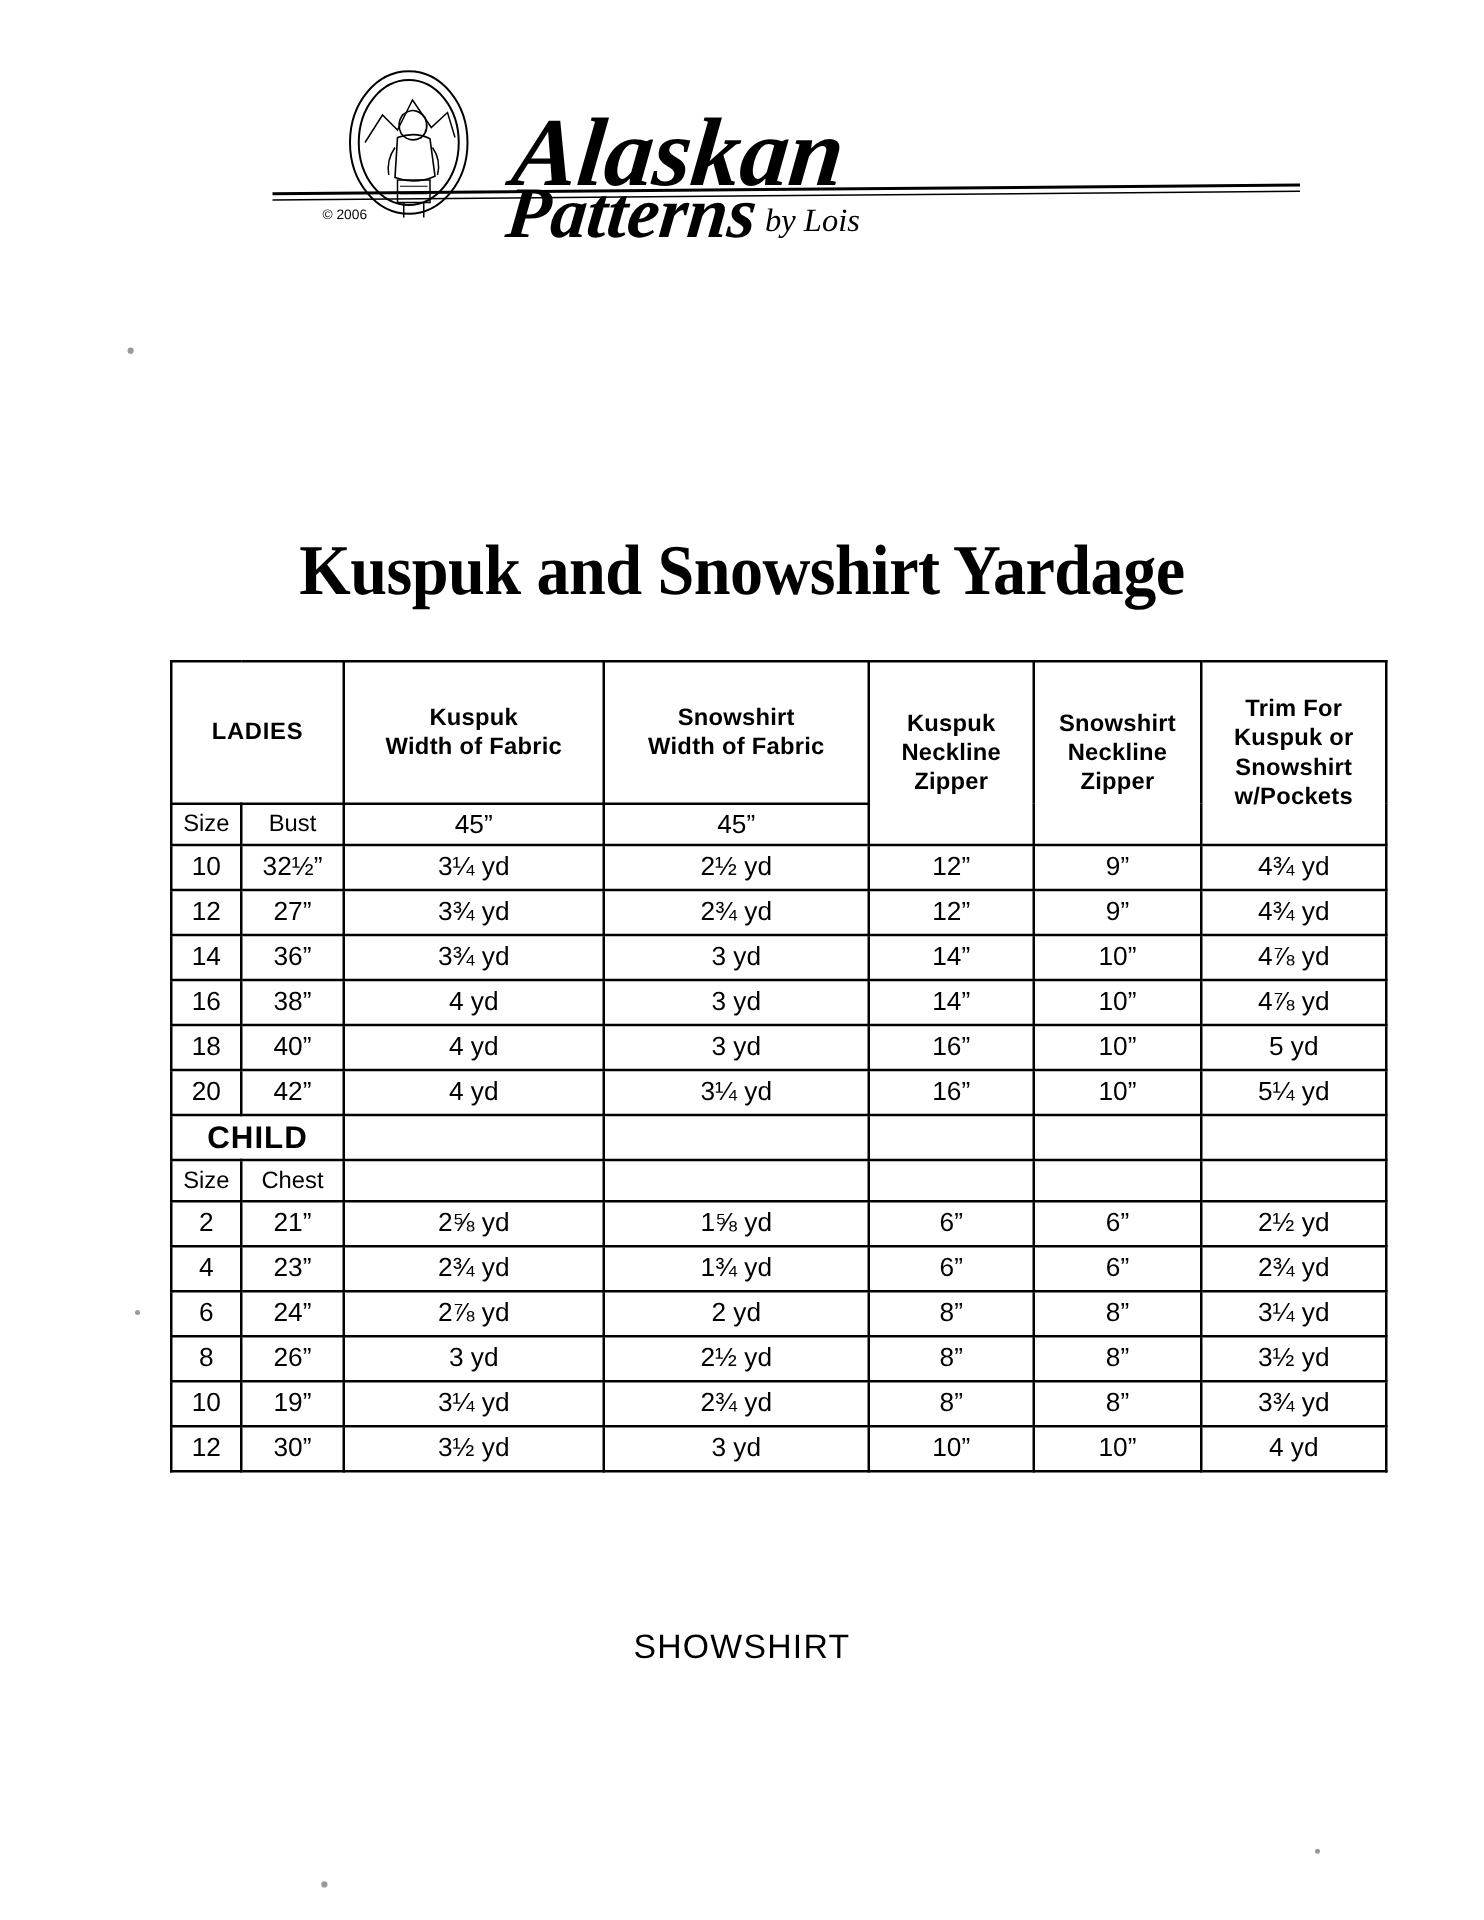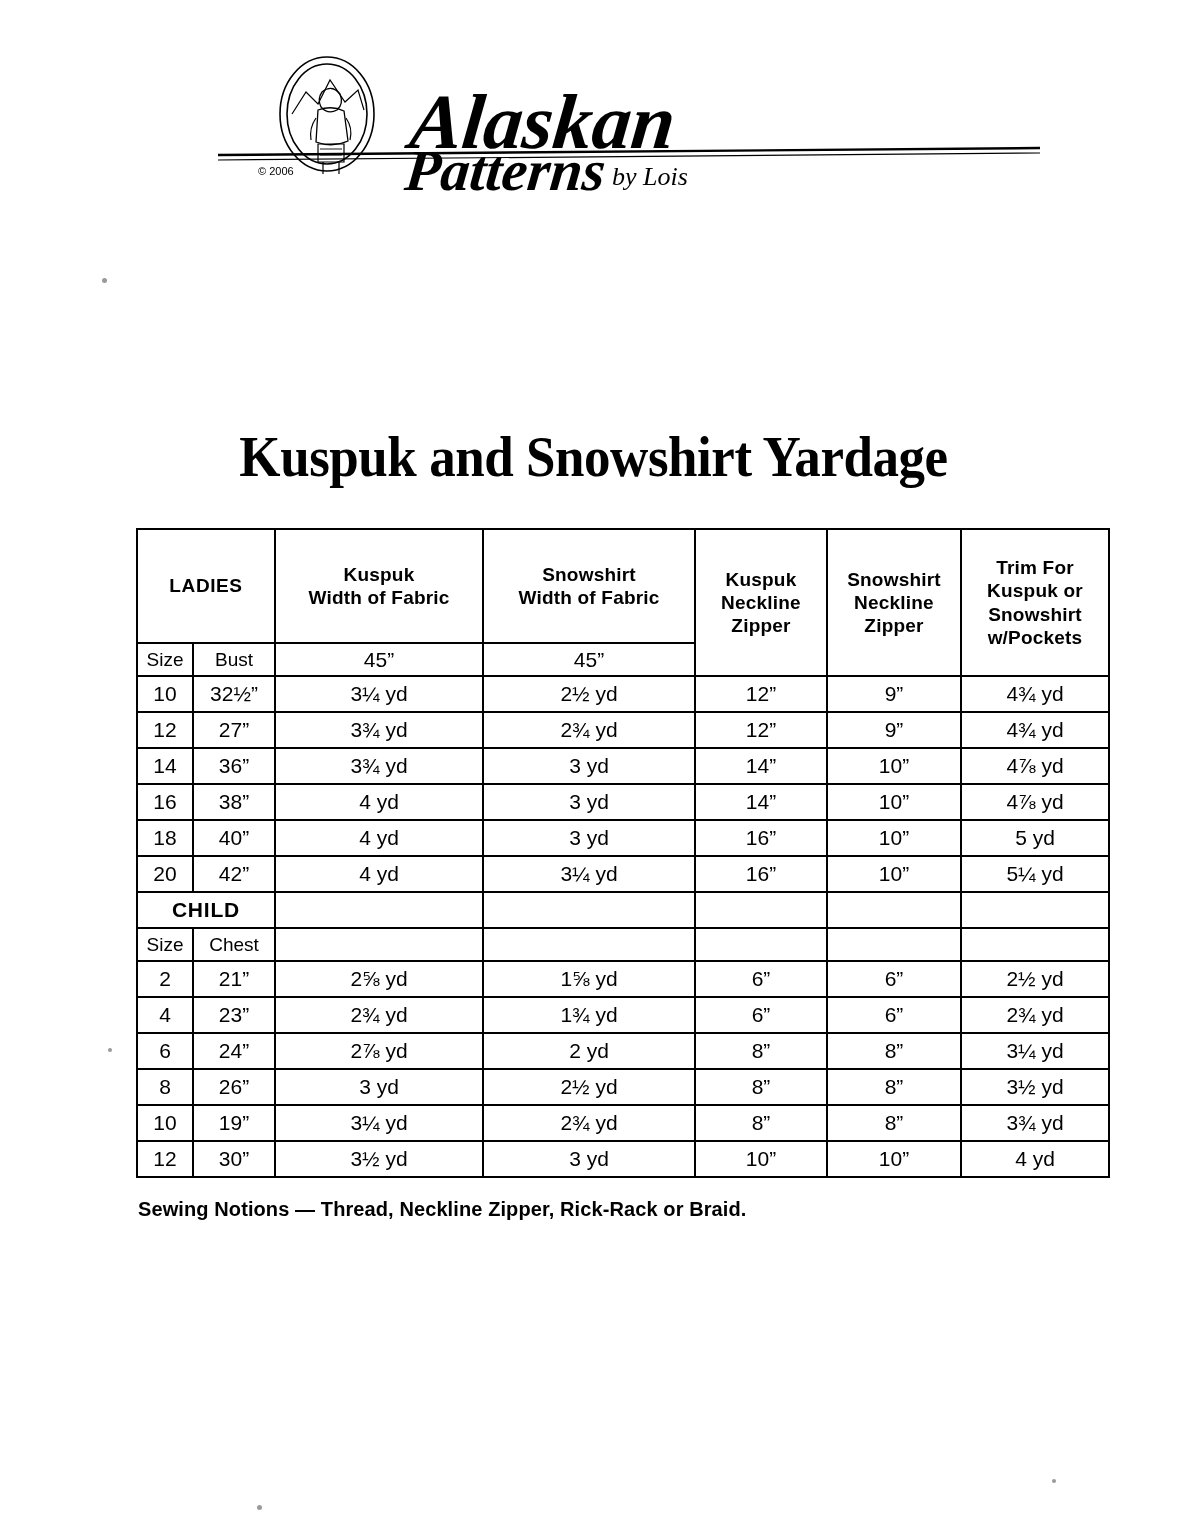--- a/index.html
+++ b/index.html
@@ -82,21 +82,21 @@
   }
   .sub-row td.wide-sub { font-size: 21px; }
   .data-row td {
     height: 34px;
     font-size: 21px;
     font-weight: normal;
   }
   .section-row td {
     height: 34px;
     font-weight: bold;
-    font-size: 21px;
+    font-size: 25px;
     letter-spacing: 0.8px;
     text-align: center;
   }
   .blank-cell { border-left: 2px solid #000; }
   .no-bottom { border-bottom: none; }
   .no-top { border-top: none; }
 
   
   .yd { display: inline-block; min-width: 74px; text-align: center; }
 
@@ -348,22 +348,22 @@
       <td><span class="yd">3½ yd</span></td>
       <td><span class="yd">3   yd</span></td>
       <td>10”</td>
       <td>10”</td>
       <td><span class="yd">4   yd</span></td>
     </tr>
   </tbody>
 </table>
 
 <div class="notes">
-  <div class="note-line">Sewing Notions — Thread, Neckline Zipper, Rick-Rack or Braid.</div>
 </div>
 
 <div class="footer">
+  <div class="footer-title">SHOWSHIRT</div>
 </div>
 
 <div class="speck" style="left:102px; top:278px; width:5px; height:5px;"></div>
 <div class="speck" style="left:108px; top:1048px; width:4px; height:4px;"></div>
 <div class="speck" style="left:257px; top:1505px; width:5px; height:5px;"></div>
 <div class="speck" style="left:1052px; top:1479px; width:4px; height:4px;"></div>
 
 </body></html>

